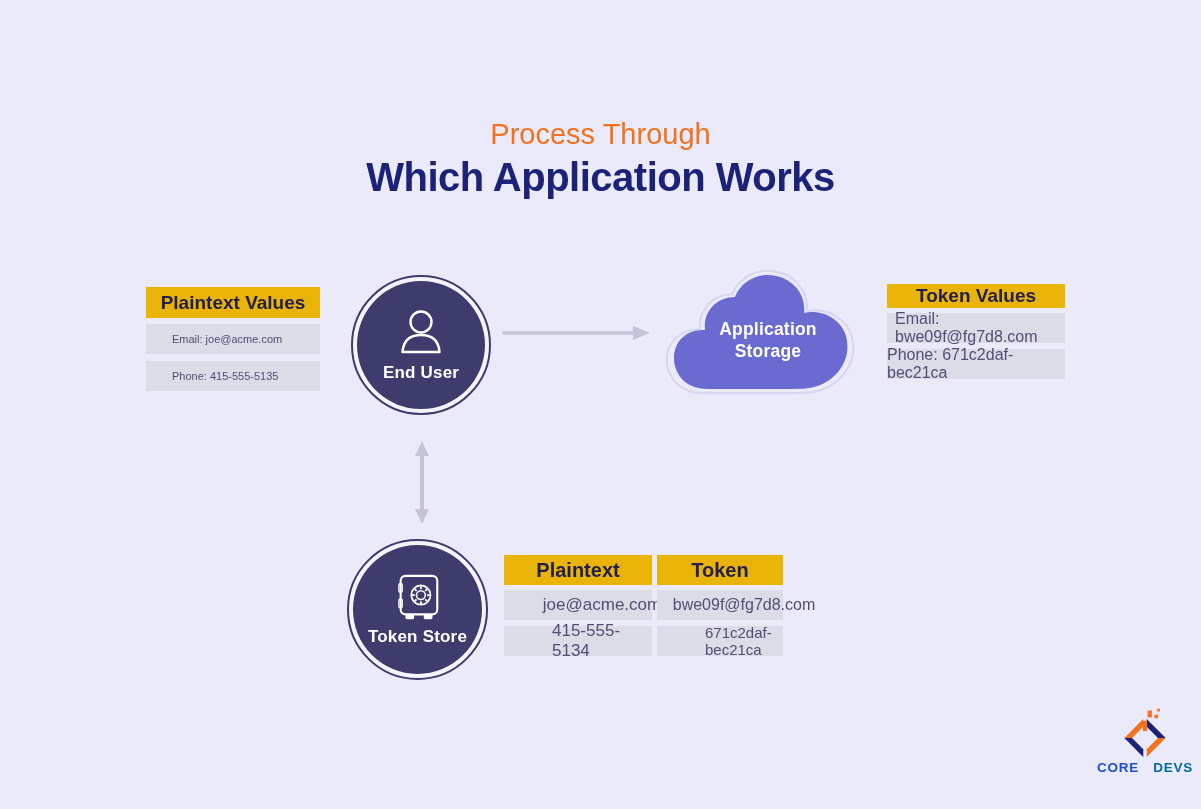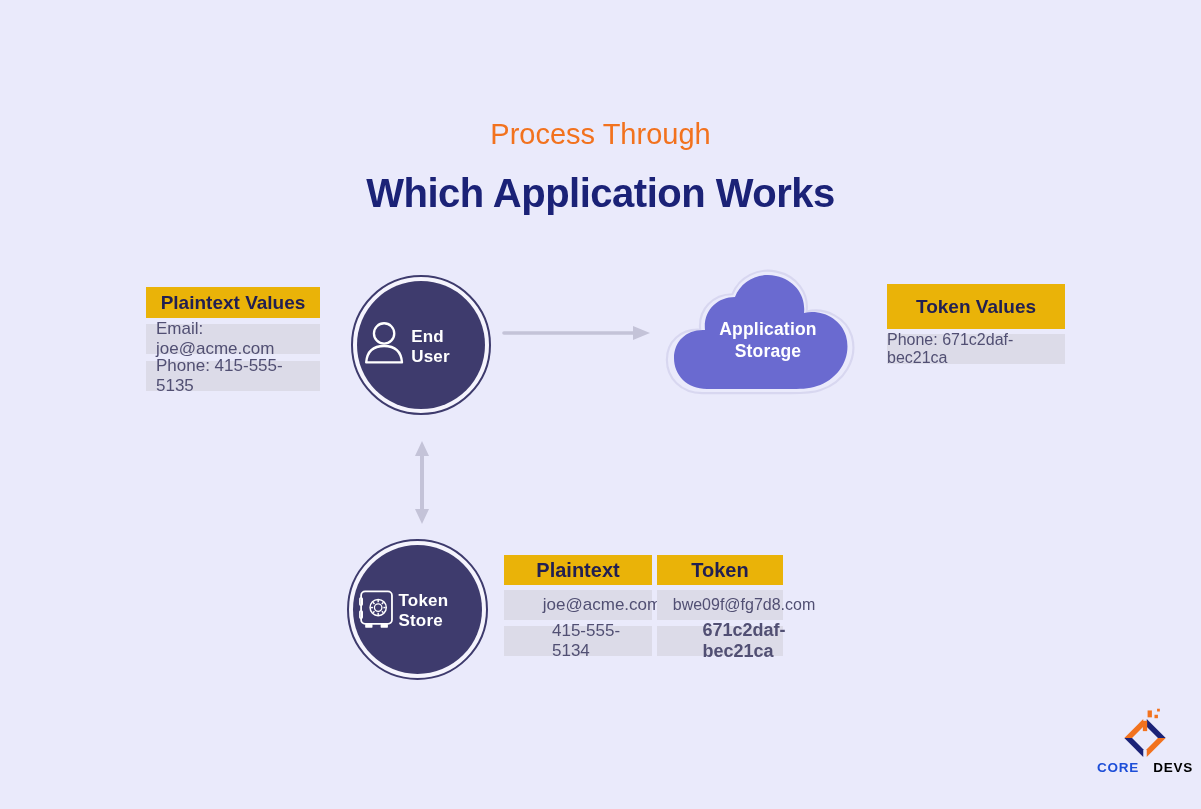--- a/index.html
+++ b/index.html
@@ -9,56 +9,56 @@
     background:#EAEAFB;
     font-family:"Liberation Sans",sans-serif;
     overflow:hidden;
   }
   .abs{position:absolute;}
 
   
   .title-block{left:0;right:0;top:118px;text-align:center;}
   .title-eyebrow{
     color:#F2721E;font-size:29px;font-weight:500;line-height:32px;
-    margin-bottom:21px;
+    margin-bottom:5px;
   }
   .title-main{
     color:#1B2277;font-size:40px;font-weight:800;line-height:44px;
     letter-spacing:-0.5px;
   }
 
   
   .yhead{
     background:#eab308;color:#211F52;font-weight:700;
     display:flex;align-items:center;justify-content:center;
   }
   .grow{
     background:#DCDBE8;color:#514F73;
     display:flex;align-items:center;padding-left:48px;
   }
-  .left-align{padding-left:10px;font-size:17px;}
+  .left-align{padding-left:26px;font-size:11px;}
   .center-align{justify-content:center;font-size:17px;}
   .vtable .yhead{height:31px;margin-bottom:6px;font-size:19px;}
   .vtable .grow{height:30px;margin-bottom:7px;}
   .map-col .yhead{height:30px;margin-bottom:5px;font-size:20px;text-align:right;}
   .map-col .grow{height:30px;margin-bottom:6px;}
 
   
   .node{
     border-radius:50%;
     border:2px solid #3E3B6D;
     background:#F5F4FD;
     box-sizing:border-box;
     display:flex;align-items:center;justify-content:center;
   }
   .node-fill{
     border-radius:50%;
     background:#3E3B6D;
     width:128px;height:128px;
-    display:flex;flex-direction:row;align-items:center;justify-content:center;
+    display:flex;flex-direction:column;align-items:center;justify-content:center;
   }
   .node-label{
     color:#ffffff;font-weight:700;font-size:17px;margin-top:3px;
     letter-spacing:0.2px;
   }
 
   
   .cloud-label{
     left:664px;top:318px;width:208px;text-align:center;
     color:#ffffff;font-weight:700;font-size:17.5px;line-height:22px;
@@ -68,21 +68,21 @@
   
   .logo{
     left:1098px;top:707px;width:94px;
     display:flex;flex-direction:column;align-items:center;
   }
   .logo-text{
     margin-top:3px;font-size:13.5px;font-weight:800;letter-spacing:0.8px;
     white-space:nowrap;
   }
   .logo-word1{color:#1d4ed8;}
-  .logo-word2{color:#000000;margin-left:14px;}
+  .logo-word2{color:#0369a1;margin-left:14px;}
 </style>
 </head>
 <body>
 
 <div class="canvas">
 
   <div class="abs title-block">
     <div class="title-eyebrow">Process Through</div>
     <div class="title-main">Which Application Works</div>
   </div>
@@ -115,21 +115,22 @@
     <g transform="translate(7,5)">
       <path d="M 38 120 C 18 120, 5 106, 5 89 C 5 72, 18 60, 36 61 C 34 42, 48 28, 66 28 C 72 12, 90 3, 107 7 C 126 11, 137 27, 135 44 C 153 40, 172 50, 177 67 C 183 88, 170 110, 148 117 C 140 120, 130 120, 120 120 Z" fill="#6A6AD0"></path>
     </g>
   </svg>
   <div class="abs cloud-label">
     <div>Application</div>
     <div>Storage</div>
   </div>
 
   <div class="abs vtable" style="left:887px;top:284px;width:178px;">
-    <div class="yhead" style="height:45px;margin-bottom:5px;">Token Values</div>
+    <div class="yhead" style="height:24px;margin-bottom:5px;">Token Values</div>
+    <div class="grow left-align" style="margin-bottom:6px;padding-left:8px;font-size:16px;">Email: bwe09f@fg7d8.com</div>
     <div class="grow left-align" style="padding-left:0;font-size:16px;">Phone: 671c2daf-bec21ca</div>
   </div>
 
   <svg class="abs" style="left:413px;top:440px;" width="18" height="85">
     <line x1="9" y1="14" x2="9" y2="71" stroke="#C4C3D8" stroke-width="4" stroke-linecap="round"></line>
     <polygon points="9,1 2,16 16,16" fill="#C4C3D8"></polygon>
     <polygon points="9,84 2,69 16,69" fill="#C4C3D8"></polygon>
   </svg>
 
   <div class="abs node" style="left:347px;top:539px;width:141px;height:141px;">
@@ -158,21 +159,21 @@
   </div>
 
   <div class="abs map-col" style="left:504px;top:555px;width:148px;">
     <div class="yhead">Plaintext</div>
     <div class="grow center-align">joe@acme.com</div>
     <div class="grow center-align">415-555-5134</div>
   </div>
   <div class="abs map-col" style="left:657px;top:555px;width:126px;">
     <div class="yhead">Token</div>
     <div class="grow center-align" style="font-size:16px;">bwe09f@fg7d8.com</div>
-    <div class="grow center-align" style="font-size:18px;font-weight:bold;">671c2daf-bec21ca</div>
+    <div class="grow center-align" style="font-size:15px;">671c2daf-bec21ca</div>
   </div>
 
   <div class="abs logo">
     <svg width="52" height="50" viewBox="0 0 60 58">
       <g transform="translate(0,6)">
         <polygon points="28,8 6,30 15,30 28,17" fill="#F2721E"></polygon>
         <polygon points="6,30 28,52 28,43 15,30" fill="#1B2277"></polygon>
         <polygon points="32,8 54,30 45,30 32,17" fill="#1B2277"></polygon>
         <polygon points="54,30 32,52 32,43 45,30" fill="#F2721E"></polygon>
         <rect x="27.5" y="10" width="5" height="12" fill="#F2721E"></rect>

